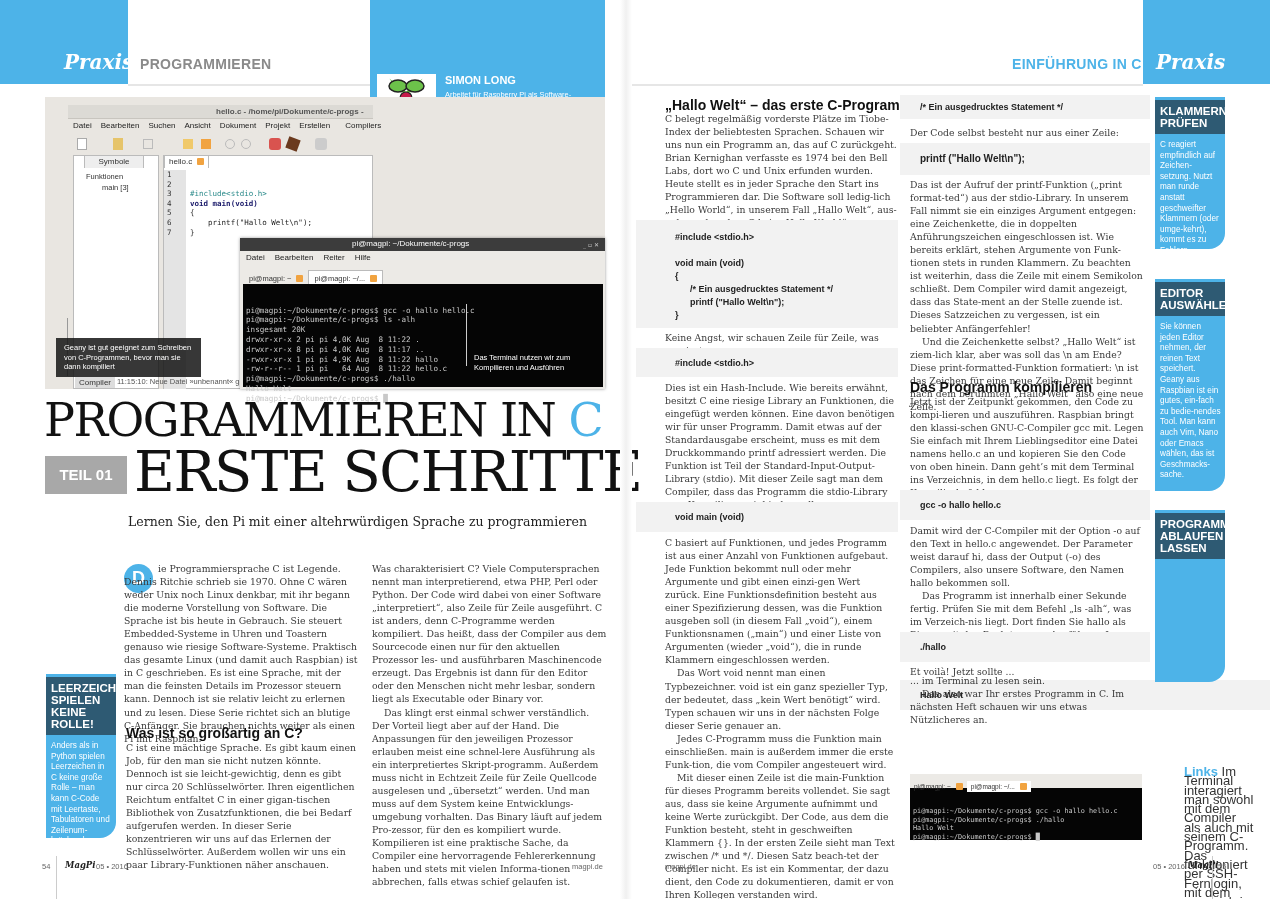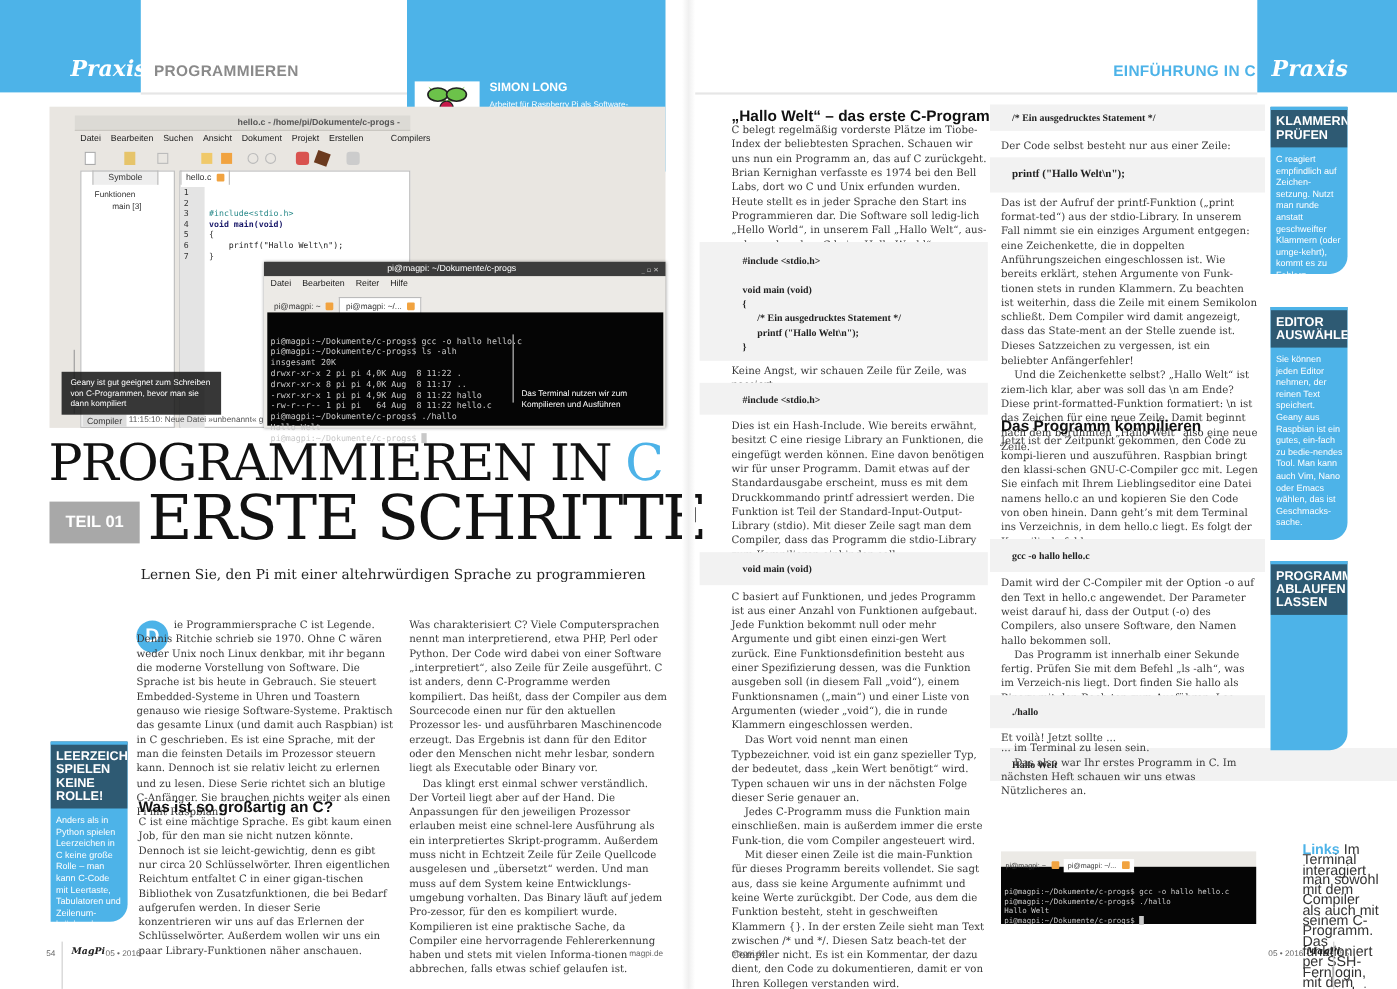--- a/index.html
+++ b/index.html
@@ -9,21 +9,21 @@
 .blue{background:#4db3e8}
 .sans{font-family:"Liberation Sans",sans-serif}
 .mono{font-family:"DejaVu Sans Mono",monospace}
 .hdr-line{position:absolute;top:84px;height:2px;background:#e6e6e6}
 .praxis{color:#fff;font-family:"DejaVu Serif",serif;font-style:italic;font-weight:bold;font-size:20px}
 .section-label{font-family:"Liberation Sans",sans-serif;font-weight:bold;font-size:14px;letter-spacing:.3px}
 .body-text{font-size:9.3px;line-height:13.05px;color:#3a3a3a;text-align:left}
 .body-text p{margin:0}
 .body-text p.ind{text-indent:12px}
 .h2{font-family:"Liberation Sans",sans-serif;font-weight:bold;font-size:14px;color:#111;line-height:16px}
-.code{background:#f2f2f2;font-family:Liberation Serif, serif;font-weight:bold;font-size:9px;color:#222;white-space:pre;line-height:13px}
+.code{background:#f2f2f2;font-family:Liberation Sans, sans-serif;font-weight:bold;font-size:9px;color:#222;white-space:pre;line-height:13px}
 .sidebox{position:absolute;background:#4db3e8;border-bottom-right-radius:16px;overflow:hidden}
 .sidebox .t{background:#2e5a73;color:#fff;font-family:"Liberation Sans",sans-serif;font-weight:bold;font-size:11.5px;line-height:12px;padding:5px 4px 5px 5px;border-top:3px solid #4db3e8}
 .sidebox .b{color:#fff;font-family:"Liberation Sans",sans-serif;font-size:8.2px;line-height:10.6px;padding:6px 4px 8px 5px}
 .term{background:#050505;color:#c8c8c8;font-family:"DejaVu Sans Mono",monospace;font-size:7.6px;line-height:9.8px;white-space:pre;padding:2px 3px}
 .tab{display:inline-block;font-family:"Liberation Sans",sans-serif;font-size:7.5px;color:#333;padding:3px 5px}
 .xicon{display:inline-block;width:7px;height:7px;background:#f1a340;border-radius:1px;margin-left:5px;vertical-align:-1px}
 .caption{background:rgba(20,20,20,.85);color:#fff;font-family:"Liberation Sans",sans-serif;font-size:7.5px;line-height:9.5px;padding:5px 8px}
 .footer{font-family:"Liberation Sans",sans-serif;font-size:7.5px;color:#666}
 .logo{font-family:"DejaVu Serif",serif;font-style:italic;font-weight:bold;font-size:8.5px;color:#222}
 </style>
@@ -60,21 +60,21 @@
     <div class="abs sans" style="left:75px;top:74px;color:#fff;font-weight:bold;font-size:11px">SIMON LONG</div>
     <div class="abs sans" style="left:75px;top:90px;width:150px;color:#fff;font-size:7.4px;line-height:9.8px">Arbeitet für Raspberry Pi als Software-Ingenieur. Er ist spezialisiert auf Fragen des User-Interface-Designs. In seiner Freizeit schreibt er Apps für Smart-phones und löst Kreuzworträtsel.</div>
     <div class="abs sans" style="left:75px;top:140px;color:#fff;font-weight:bold;font-size:7.4px">raspberrypi.org</div>
   </div>
 
   <div class="abs" style="left:45px;top:97px;width:560px;height:292px;background:#e9e6e1;overflow:hidden">
     <div class="abs" style="left:23px;top:8px;width:305px;height:14px;background:#dcdad5;border-bottom:1px solid #c8c5bf">
       <span class="abs sans" style="left:148px;top:2px;font-size:8px;font-weight:bold;color:#555">hello.c - /home/pi/Dokumente/c-progs -</span>
     </div>
     <div class="abs sans" style="left:28px;top:24px;font-size:8px;color:#222;word-spacing:0">
-      <span style="margin-right:9px">Datei</span><span style="margin-right:9px">Bearbeiten</span><span style="margin-right:9px">Suchen</span><span style="margin-right:9px">Ansicht</span><span style="margin-right:9px">Dokument</span><span style="margin-right:9px">Projekt</span><span style="margin-right:25px">Erstellen</span><span>Compilers</span>
+      <span style="margin-right:9px">Datei</span><span style="margin-right:9px">Bearbeiten</span><span style="margin-right:9px">Suchen</span><span style="margin-right:9px">Ansicht</span><span style="margin-right:9px">Dokument</span><span style="margin-right:9px">Projekt</span><span style="margin-right:15px">Erstellen</span><span>Compilers</span>
     </div>
     <div class="abs" style="left:28px;top:38px;width:300px;height:18px">
       <span class="abs" style="left:4px;top:3px;width:10px;height:12px;background:#fff;border:1px solid #aaa"></span>
       <span class="abs" style="left:40px;top:3px;width:10px;height:12px;background:#e6c46a"></span>
       <span class="abs" style="left:70px;top:4px;width:10px;height:10px;border:1px solid #bbb"></span>
       <span class="abs" style="left:110px;top:4px;width:10px;height:10px;background:#f0c96a"></span>
       <span class="abs" style="left:128px;top:4px;width:10px;height:10px;background:#f1a340"></span>
       <span class="abs" style="left:152px;top:4px;width:10px;height:10px;border-radius:50%;border:1px solid #bbb"></span>
       <span class="abs" style="left:168px;top:4px;width:10px;height:10px;border-radius:50%;border:1px solid #bbb"></span>
       <span class="abs" style="left:196px;top:3px;width:12px;height:12px;background:#d9534f;border-radius:3px"></span>

